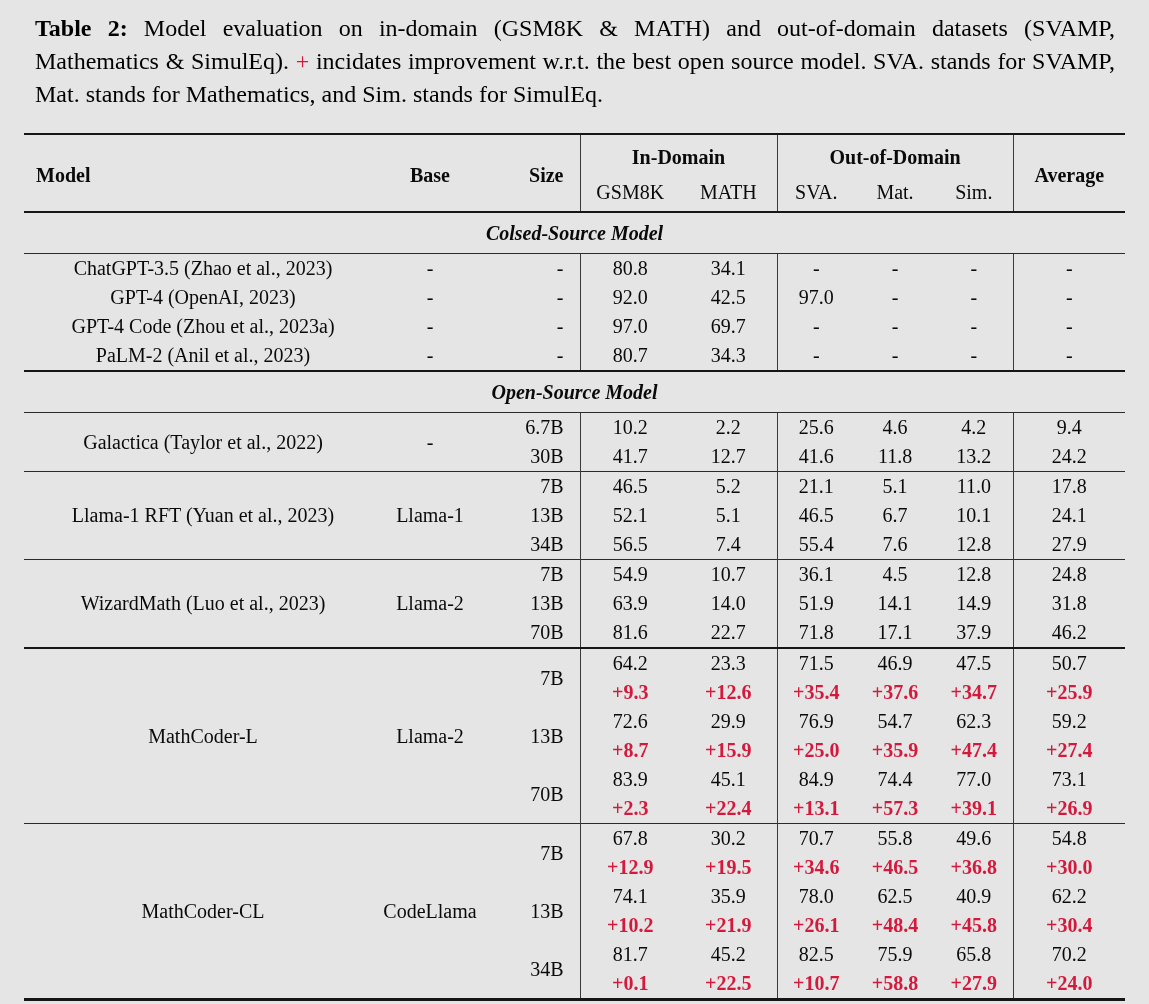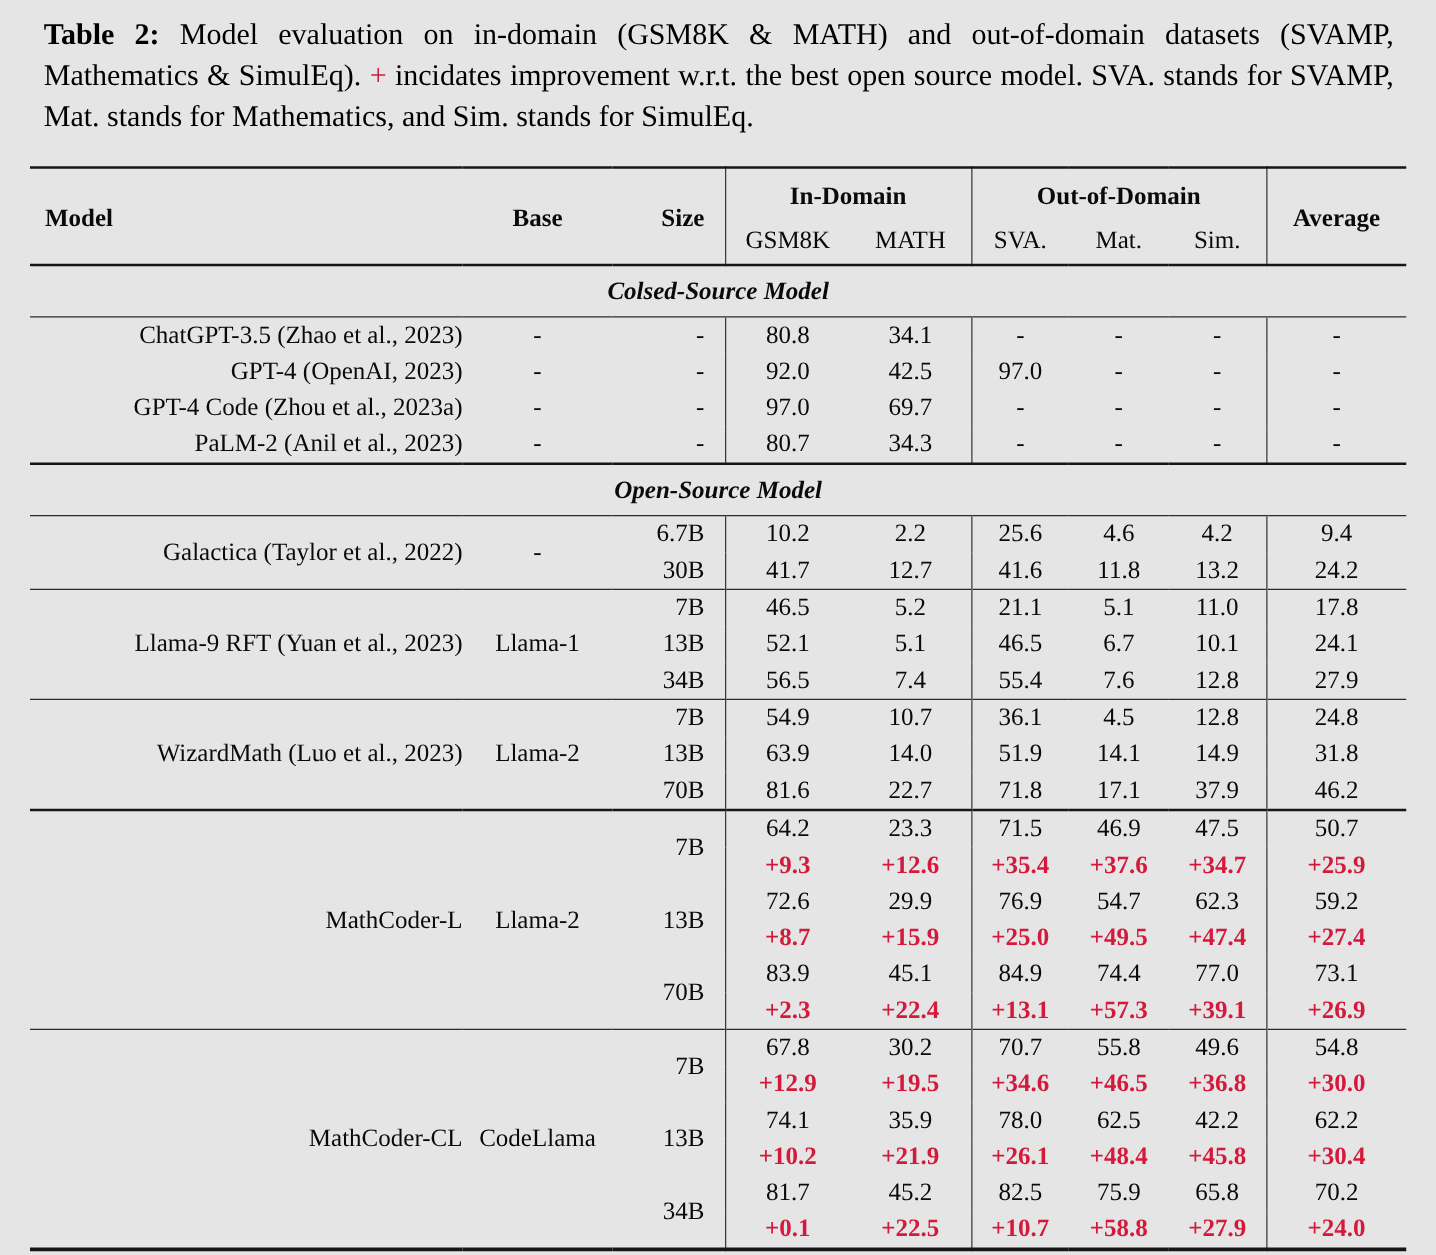--- a/index.html
+++ b/index.html
@@ -48,21 +48,21 @@
   thead th.sub { font-weight: normal; }
   thead tr.h1 th { height: 37px; padding-top: 4px; }
   thead tr.h2 th { height: 32px; padding-bottom: 3px; }
   .th-model { text-align: left; padding-left: 12px; }
   .th-base  { text-align: center; }
   .th-size  { text-align: right; padding-right: 16px; }
   .th-span  { text-align: center; }
   .th-avg   { text-align: center; }
   .num { text-align: center; }
   .bl { border-left: 1.5px solid #3a3a3a; }
-  td.col-model { text-align: right; padding-left: 12px; }
+  td.col-model { text-align: center; padding-left: 12px; }
   td.col-base  { text-align: center; }
   td.col-size  { text-align: right; padding-right: 16px; }
   tbody td { height: 29px; }
   tr.section-row > td {
     border-top: 2.6px solid #161616;
     font-weight: bold;
     text-align: center;
     height: 40px;
     font-style: italic;
   }
@@ -171,21 +171,21 @@
         <tr>
           <td class="col-size" rowspan="1">30B</td>
           <td class="num bl">41.7</td>
           <td class="num">12.7</td>
           <td class="num bl">41.6</td>
           <td class="num">11.8</td>
           <td class="num">13.2</td>
           <td class="num bl">24.2</td>
         </tr>
         <tr class="rule-thin">
-          <td class="col-model" rowspan="3">Llama-9 RFT (Yuan et al., 2023)</td>
+          <td class="col-model" rowspan="3">Llama-1 RFT (Yuan et al., 2023)</td>
           <td class="col-base" rowspan="3">Llama-1</td>
           <td class="col-size" rowspan="1">7B</td>
           <td class="num bl">46.5</td>
           <td class="num">5.2</td>
           <td class="num bl">21.1</td>
           <td class="num">5.1</td>
           <td class="num">11.0</td>
           <td class="num bl">17.8</td>
         </tr>
         <tr>
@@ -260,21 +260,21 @@
           <td class="num">29.9</td>
           <td class="num bl">76.9</td>
           <td class="num">54.7</td>
           <td class="num">62.3</td>
           <td class="num bl">59.2</td>
         </tr>
         <tr>
           <td class="num imp bl">+8.7</td>
           <td class="num imp">+15.9</td>
           <td class="num imp bl">+25.0</td>
-          <td class="num imp">+49.5</td>
+          <td class="num imp">+35.9</td>
           <td class="num imp">+47.4</td>
           <td class="num imp bl">+27.4</td>
         </tr>
         <tr>
           <td class="col-size" rowspan="2">70B</td>
           <td class="num bl">83.9</td>
           <td class="num">45.1</td>
           <td class="num bl">84.9</td>
           <td class="num">74.4</td>
           <td class="num">77.0</td>
@@ -306,21 +306,21 @@
           <td class="num imp">+46.5</td>
           <td class="num imp">+36.8</td>
           <td class="num imp bl">+30.0</td>
         </tr>
         <tr>
           <td class="col-size" rowspan="2">13B</td>
           <td class="num bl">74.1</td>
           <td class="num">35.9</td>
           <td class="num bl">78.0</td>
           <td class="num">62.5</td>
-          <td class="num">42.2</td>
+          <td class="num">40.9</td>
           <td class="num bl">62.2</td>
         </tr>
         <tr>
           <td class="num imp bl">+10.2</td>
           <td class="num imp">+21.9</td>
           <td class="num imp bl">+26.1</td>
           <td class="num imp">+48.4</td>
           <td class="num imp">+45.8</td>
           <td class="num imp bl">+30.4</td>
         </tr>

